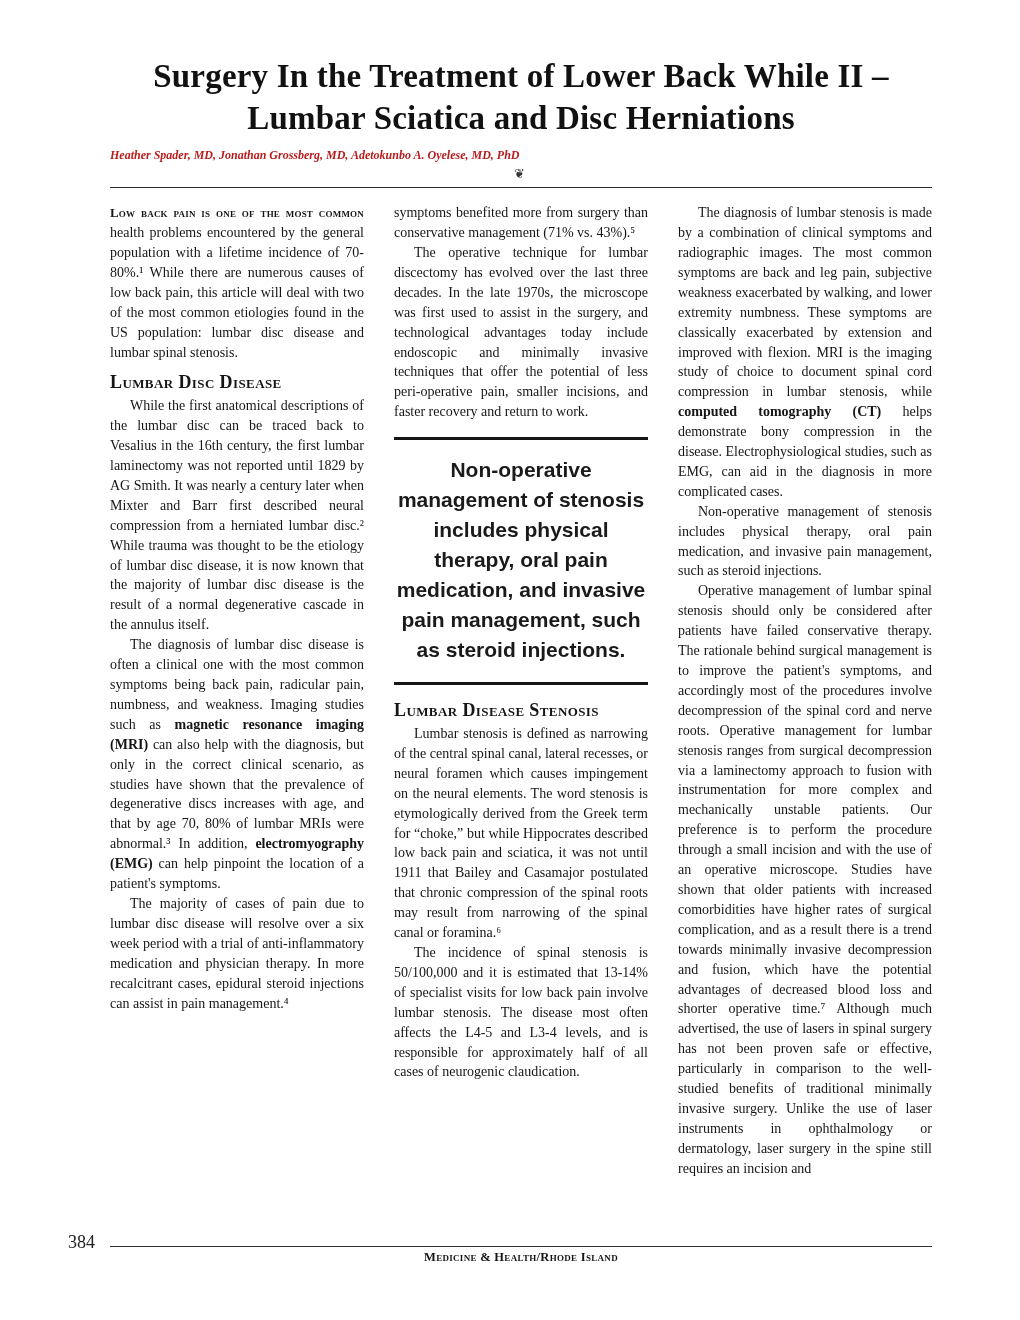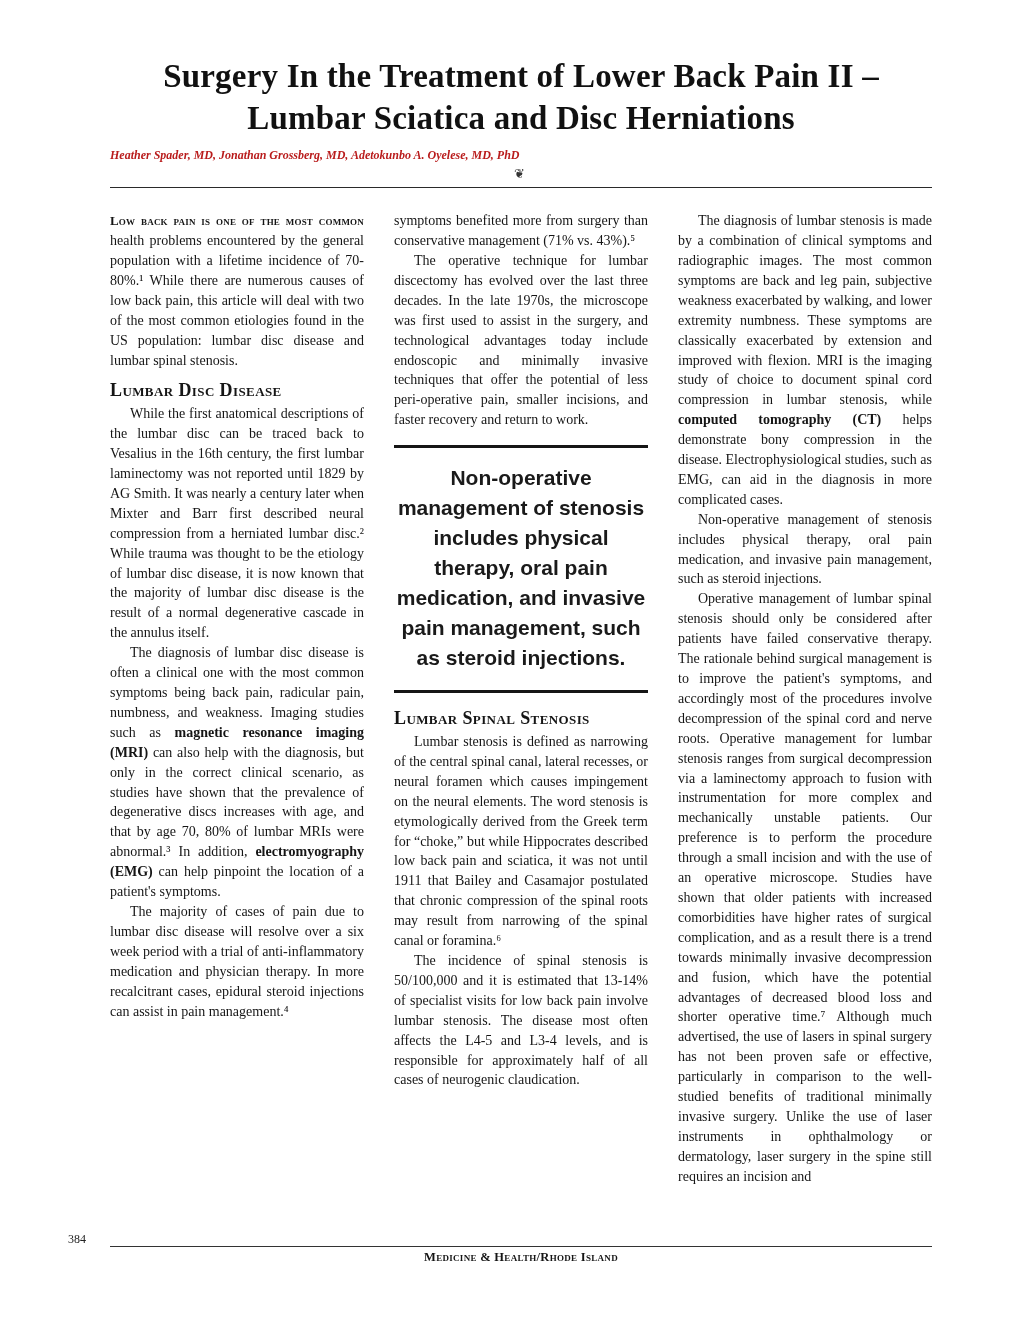--- a/index.html
+++ b/index.html
@@ -14,72 +14,72 @@
   .page { position: relative; width: 1020px; height: 1320px; background: #fff; }
   .content { position: absolute; left: 110px; top: 56px; width: 822px; }
 
   .title { text-align: center; font-size: 33px; font-weight: bold; line-height: 1.26; letter-spacing: .2px; color: #111; }
   .title-line { display: block; }
 
   .authors { text-align: left; font-size: 12px; font-weight: bold; font-style: italic; margin-top: 9px; color: #b91c1c; }
   .ornament { text-align: center; font-size: 13px; margin-top: 3px; color: #333; letter-spacing: 3px; }
   .header-rule { border-top: 1.6px solid #2a2a2a; margin-top: 5px; }
 
-  .columns { display: flex; gap: 30px; margin-top: 23px; }
+  .columns { display: flex; gap: 30px; margin-top: 15px; }
   .col { flex: 1; min-width: 0; font-size: 14px; line-height: 19.9px; text-align: justify; }
 
   .para { text-indent: 20px; }
   .para.noindent { text-indent: 0; }
   .lead-in { font-variant: small-caps; font-weight: bold; font-size: 13px; letter-spacing: .2px; }
 
   .section-heading {
     font-variant: small-caps; font-weight: bold; font-size: 18px;
     margin: 11px 0 3px; text-align: left; letter-spacing: .4px;
   }
 
   .pull-quote {
     font-family: "Liberation Sans", sans-serif;
     font-weight: bold; font-size: 21px; line-height: 30px;
     text-align: center; color: #1a1a1a;
     border-top: 3px solid #151515; border-bottom: 3px solid #151515;
     padding: 15px 2px 17px; margin: 15px 0 16px;
   }
 
   .footer { position: absolute; left: 110px; width: 822px; top: 1246px; }
-  .page-number { position: absolute; left: -42px; top: -14px; font-size: 12px; color: #222; }
+  .page-number { position: absolute; left: -42px; top: -14px; font-size: 18px; color: #222; }
   .footer-rule { border-top: 1.3px solid #333; }
   .journal-name { font-variant: small-caps; font-weight: bold; font-size: 12.5px; margin-top: 3px; letter-spacing: .3px; text-align: center; }
 
   .bold { font-weight: bold; }
 </style>
 </head>
 <body>
 
 <div class="page">
   <div class="content">
     <h1 class="title">
-      <span class="title-line">Surgery In the Treatment of Lower Back Pain II –</span>
+      <span class="title-line">Surgery In the Treatment of Lower Back While II –</span>
       <span class="title-line">Lumbar Sciatica and Disc Herniations</span>
     </h1>
     <div class="authors">Heather Spader, MD, Jonathan Grossberg, MD, Adetokunbo A. Oyelese, MD, PhD</div>
     <div class="ornament">❦</div>
     <div class="header-rule"></div>
     <div class="columns">
       <div class="col">
           <p class="para noindent"><span class="lead-in">Low back pain is one of the most common</span><span> health problems encountered by the general population with a lifetime incidence of 70-80%.¹ While there are numerous causes of low back pain, this article will deal with two of the most common etiologies found in the US population: lumbar disc disease and lumbar spinal stenosis.</span></p>
           <div class="section-heading">Lumbar Disc Disease</div>
           <p class="para"><span>While the first anatomical descriptions of the lumbar disc can be traced back to Vesalius in the 16th century, the first lumbar laminectomy was not reported until 1829 by AG Smith. It was nearly a century later when Mixter and Barr first described neural compression from a herniated lumbar disc.² While trauma was thought to be the etiology of lumbar disc disease, it is now known that the majority of lumbar disc disease is the result of a normal degenerative cascade in the annulus itself.</span></p>
           <p class="para"><span>The diagnosis of lumbar disc disease is often a clinical one with the most common symptoms being back pain, radicular pain, numbness, and weakness. Imaging studies such as </span><span class="bold">magnetic resonance imaging (MRI)</span><span> can also help with the diagnosis, but only in the correct clinical scenario, as studies have shown that the prevalence of degenerative discs increases with age, and that by age 70, 80% of lumbar MRIs were abnormal.³ In addition, </span><span class="bold">electromyography (EMG)</span><span> can help pinpoint the location of a patient's symptoms.</span></p>
           <p class="para"><span>The majority of cases of pain due to lumbar disc disease will resolve over a six week period with a trial of anti-inflammatory medication and physician therapy. In more recalcitrant cases, epidural steroid injections can assist in pain management.⁴</span></p>
         </div>
       <div class="col">
           <p class="para noindent"><span>symptoms benefited more from surgery than conservative management (71% vs. 43%).⁵</span></p>
           <p class="para"><span>The operative technique for lumbar discectomy has evolved over the last three decades. In the late 1970s, the microscope was first used to assist in the surgery, and technological advantages today include endoscopic and minimally invasive techniques that offer the potential of less peri-operative pain, smaller incisions, and faster recovery and return to work.</span></p>
           <div class="pull-quote">Non-operative management of stenosis includes physical therapy, oral pain medication, and invasive pain management, such as steroid injections.</div>
-          <div class="section-heading">Lumbar Spinal Stenosis</div>
+          <div class="section-heading">Lumbar Disease Stenosis</div>
           <p class="para"><span>Lumbar stenosis is defined as narrowing of the central spinal canal, lateral recesses, or neural foramen which causes impingement on the neural elements. The word stenosis is etymologically derived from the Greek term for “choke,” but while Hippocrates described low back pain and sciatica, it was not until 1911 that Bailey and Casamajor postulated that chronic compression of the spinal roots may result from narrowing of the spinal canal or foramina.⁶</span></p>
           <p class="para"><span>The incidence of spinal stenosis is 50/100,000 and it is estimated that 13-14% of specialist visits for low back pain involve lumbar stenosis. The disease most often affects the L4-5 and L3-4 levels, and is responsible for approximately half of all cases of neurogenic claudication.</span></p>
         </div>
       <div class="col">
           <p class="para"><span>The diagnosis of lumbar stenosis is made by a combination of clinical symptoms and radiographic images. The most common symptoms are back and leg pain, subjective weakness exacerbated by walking, and lower extremity numbness. These symptoms are classically exacerbated by extension and improved with flexion. MRI is the imaging study of choice to document spinal cord compression in lumbar stenosis, while </span><span class="bold">computed tomography (CT)</span><span> helps demonstrate bony compression in the disease. Electrophysiological studies, such as EMG, can aid in the diagnosis in more complicated cases.</span></p>
           <p class="para"><span>Non-operative management of stenosis includes physical therapy, oral pain medication, and invasive pain management, such as steroid injections.</span></p>
           <p class="para"><span>Operative management of lumbar spinal stenosis should only be considered after patients have failed conservative therapy. The rationale behind surgical management is to improve the patient's symptoms, and accordingly most of the procedures involve decompression of the spinal cord and nerve roots. Operative management for lumbar stenosis ranges from surgical decompression via a laminectomy approach to fusion with instrumentation for more complex and mechanically unstable patients. Our preference is to perform the procedure through a small incision and with the use of an operative microscope. Studies have shown that older patients with increased comorbidities have higher rates of surgical complication, and as a result there is a trend towards minimally invasive decompression and fusion, which have the potential advantages of decreased blood loss and shorter operative time.⁷ Although much advertised, the use of lasers in spinal surgery has not been proven safe or effective, particularly in comparison to the well-studied benefits of traditional minimally invasive surgery.  Unlike the use of laser instruments in ophthalmology or dermatology, laser surgery in the spine still requires an incision and</span></p>
         </div>
     </div>
   </div>

